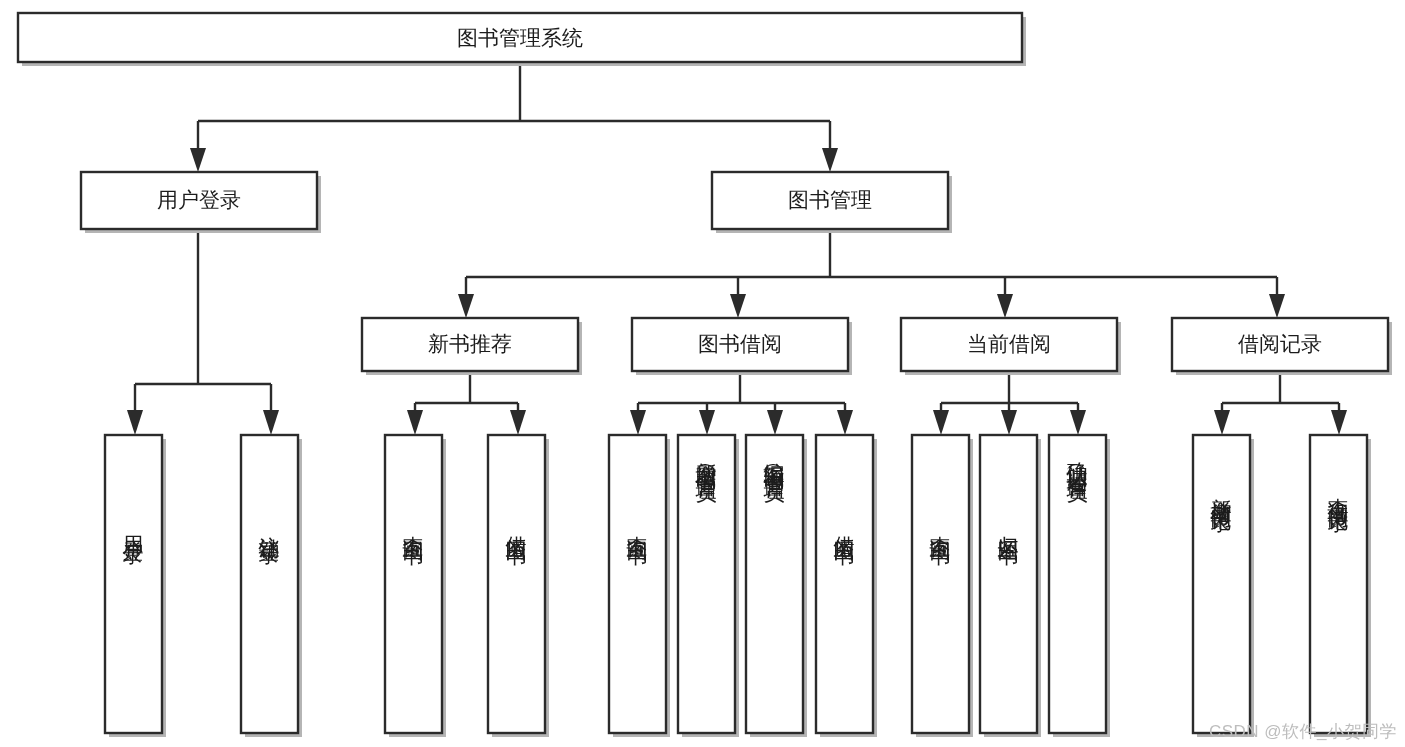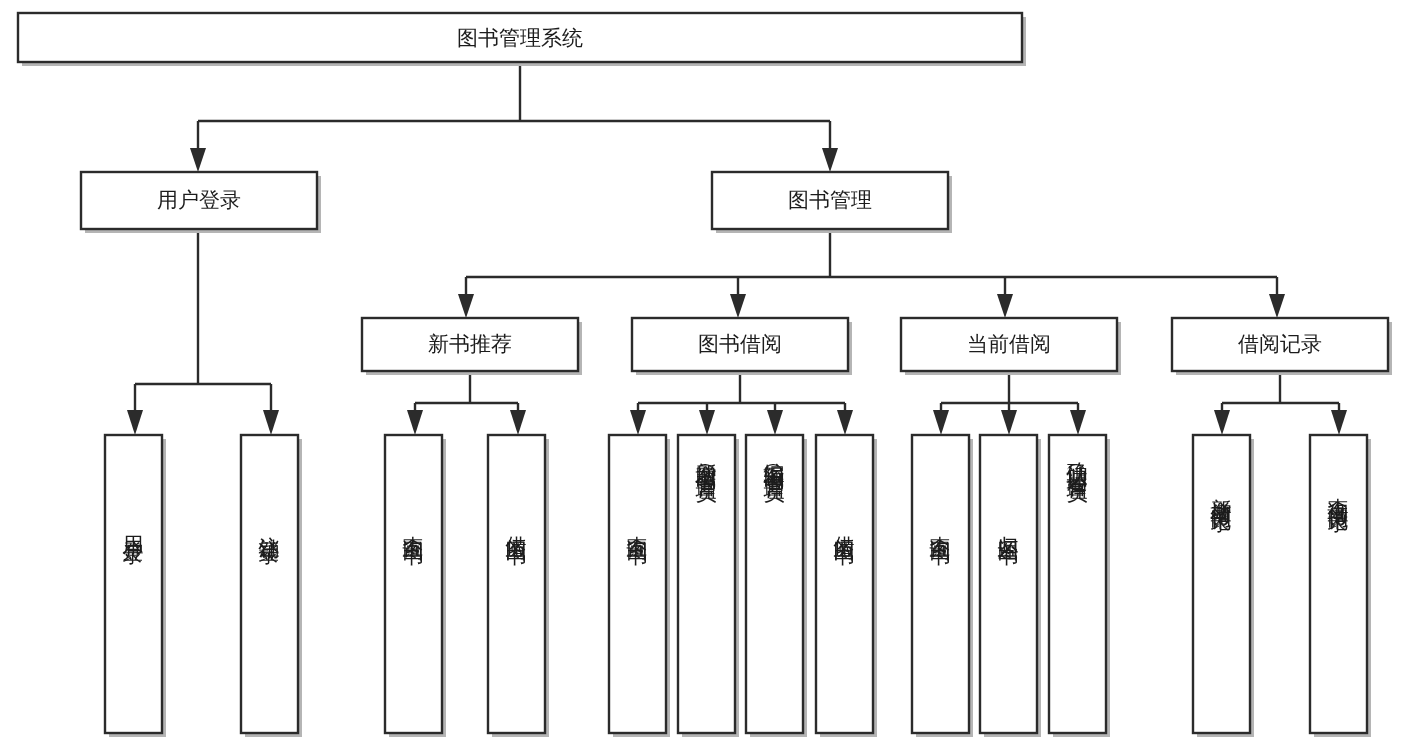--- a/index.html
+++ b/index.html
@@ -265,13 +265,14 @@
     <span class="leaf-label" style="margin-top:10px;">确认归还（管理员）</span>
   </div>
 
   <div class="leaf-label-wrap" style="left:1193px; top:435px; width:57px; height:298px;">
     <span class="leaf-label" style="margin-top:46px;">新增借阅记录</span>
   </div>
   <div class="leaf-label-wrap" style="left:1310px; top:435px; width:57px; height:298px;">
     <span class="leaf-label" style="margin-top:46px;">查询借阅记录</span>
   </div>
 
+  <div class="watermark">CSDN @软件_小贺同学</div>
 </div>
 
 </body></html>

